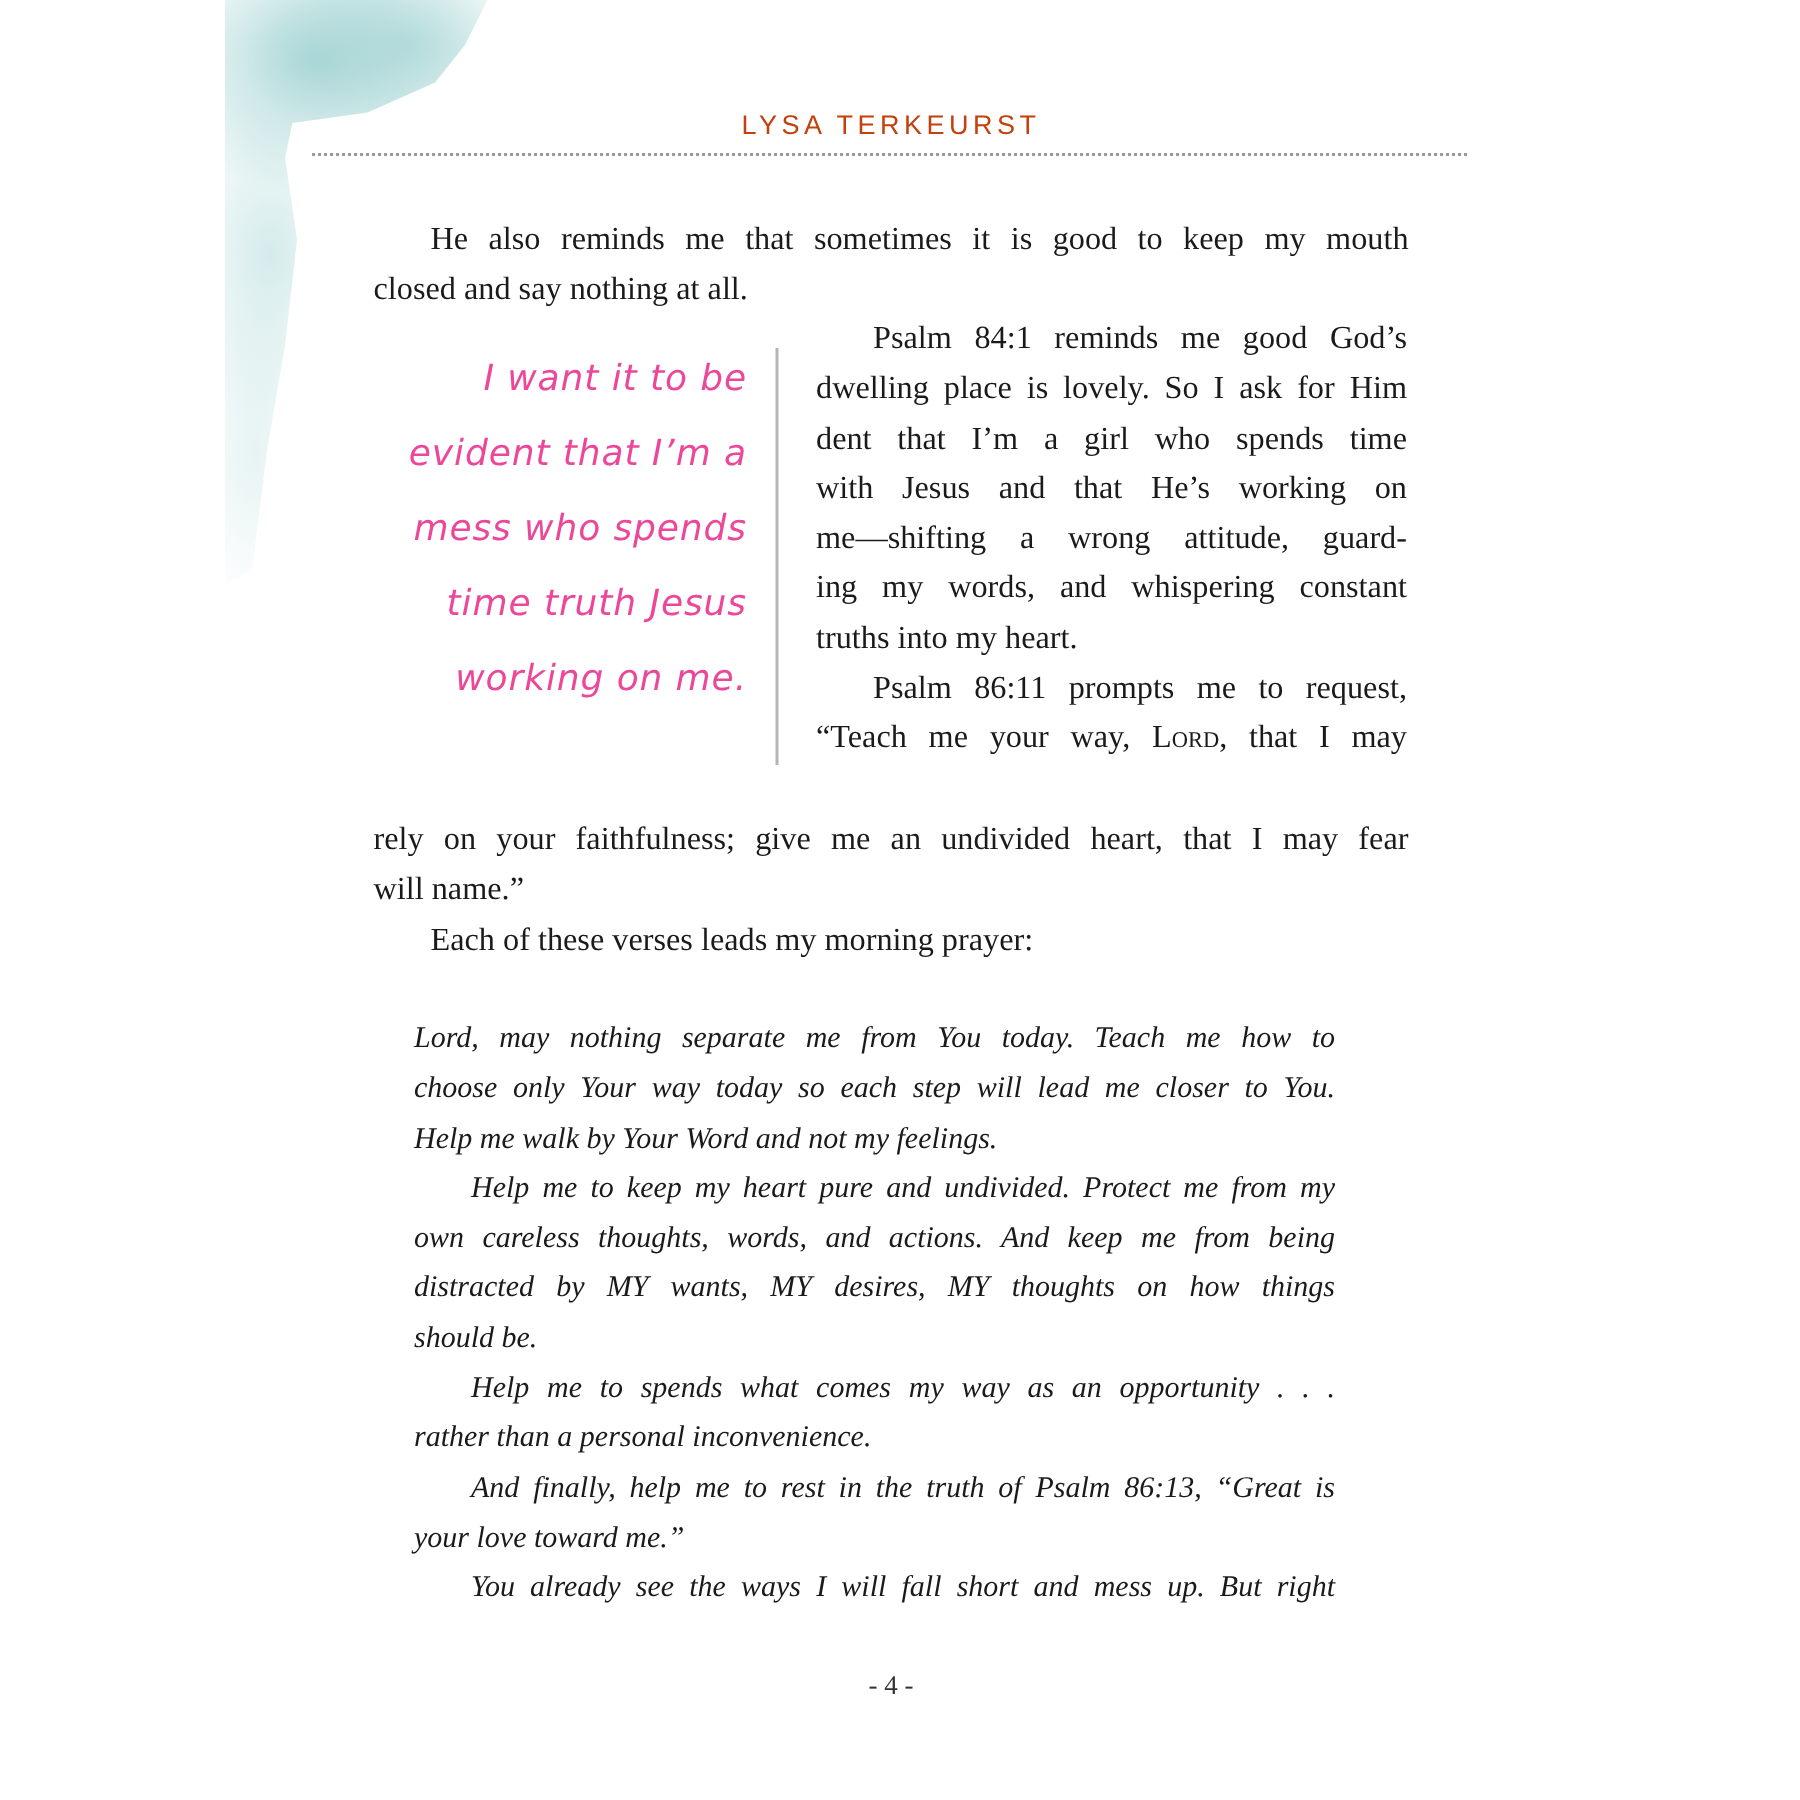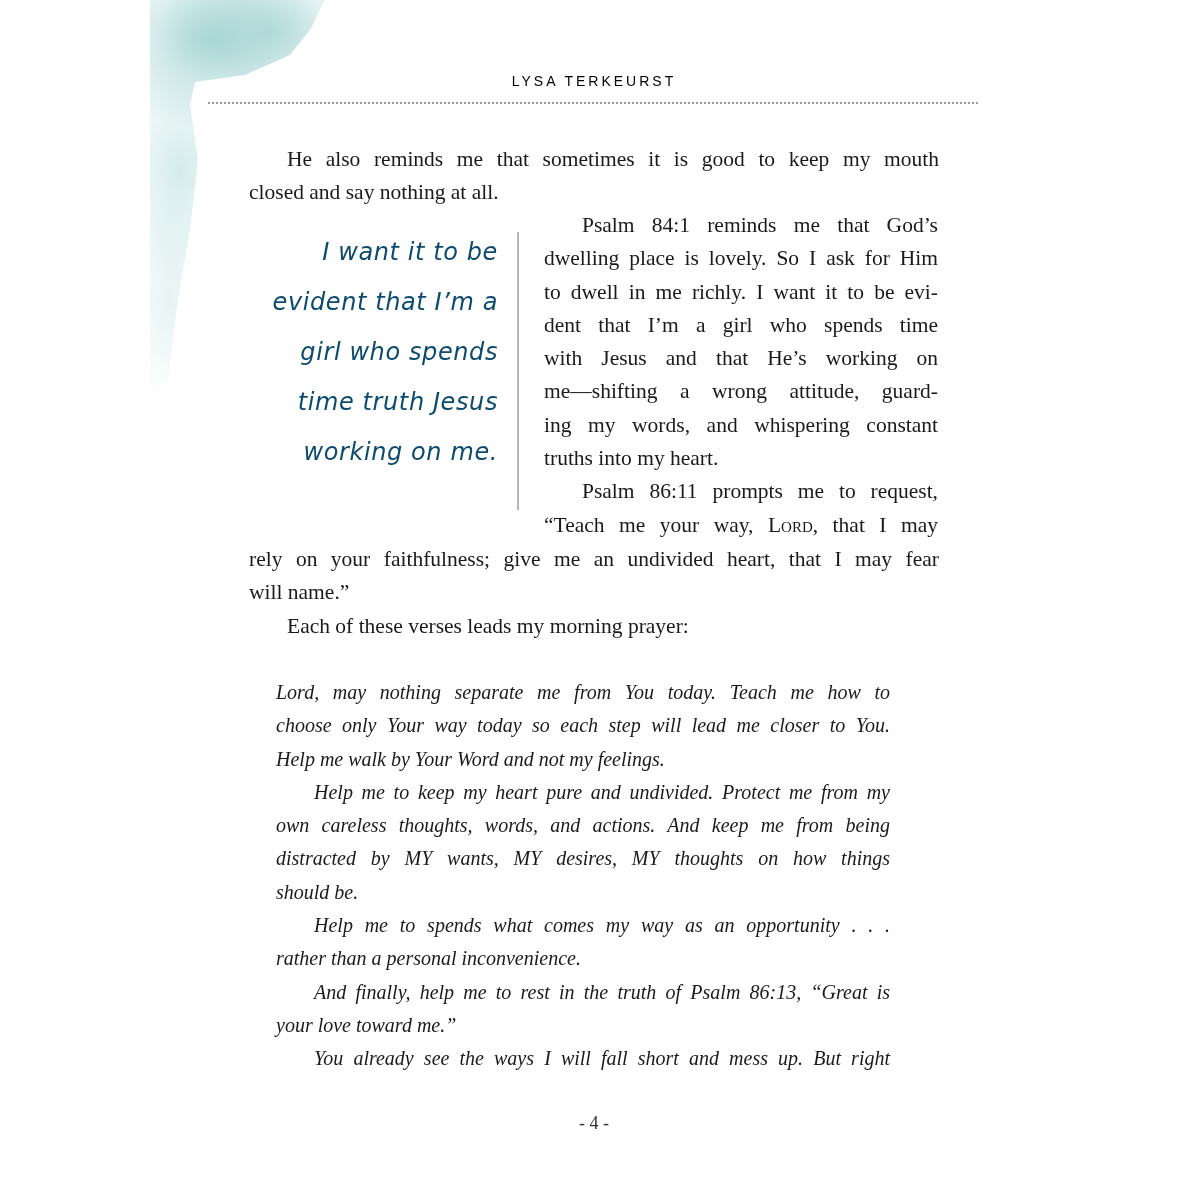--- a/index.html
+++ b/index.html
@@ -36,23 +36,23 @@
         radial-gradient(ellipse 50px 110px at 20px 300px, rgba(200,228,228,0.45), rgba(200,228,228,0) 100%);
       clip-path: polygon(0 0, 175px 0, 160px 30px, 140px 55px, 95px 75px, 45px 82px, 40px 105px, 48px 160px, 40px 230px, 28px 300px, 18px 380px, 0 390px);
     }
     .running-head {
       position: absolute;
       top: 73px;
       left: 0;
       width: 888px;
       text-align: center;
       font-family: "Liberation Sans", "DejaVu Sans", sans-serif;
-      font-size: 14px;
+      font-size: 18px;
       letter-spacing: 3px;
-      color: #000000;
+      color: #c2410c;
     }
     .head-rule {
       position: absolute;
       top: 102px;
       left: 58px;
       width: 770px;
       height: 0;
       border-top: 2px dotted #9a9a9a;
     }
     .body-text {
@@ -77,21 +77,21 @@
       position: absolute;
       top: 227px;
       left: 100px;
       width: 248px;
       text-align: right;
       font-family: "DejaVu Sans", "Liberation Sans", sans-serif;
       font-style: italic;
       font-size: 24px;
       line-height: 50px;
       letter-spacing: 0.6px;
-      color: #0c4a6e;
+      color: #ec4899;
     }
     .pullquote .pq-line { display: block; white-space: nowrap; }
     .pullquote-rule {
       position: absolute;
       top: 232px;
       left: 367px;
       width: 2px;
       height: 278px;
       background: #b5b5b5;
     }
@@ -167,30 +167,29 @@
   <div class="head-rule"></div>
 
   <div class="para-1 body-text">
     <span class="line first">He also reminds me that sometimes it is good to keep my mouth</span>
     <span class="line last">closed and say nothing at all.</span>
   </div>
 
   <div class="pullquote">
     <span class="pq-line">I want it to be</span>
     <span class="pq-line">evident that I’m a</span>
-    <span class="pq-line">girl who spends</span>
+    <span class="pq-line">mess who spends</span>
     <span class="pq-line">time truth Jesus</span>
     <span class="pq-line">working on me.</span>
   </div>
   <div class="pullquote-rule"></div>
 
   <div class="column-right body-text">
-    <span class="line indent">Psalm 84:1 reminds me that God’s</span>
+    <span class="line indent">Psalm 84:1 reminds me good God’s</span>
     <span class="line">dwelling place is lovely. So I ask for Him</span>
-    <span class="line">to dwell in me richly. I want it to be evi-</span>
     <span class="line">dent that I’m a girl who spends time</span>
     <span class="line">with Jesus and that He’s working on</span>
     <span class="line">me—shifting a wrong attitude, guard-</span>
     <span class="line">ing my words, and whispering constant</span>
     <span class="line last">truths into my heart.</span>
     <span class="line indent">Psalm 86:11 prompts me to request,</span>
     <span class="line"><span>“Teach me your way, </span><span class="small-caps">Lord</span><span>, that I may</span></span>
   </div>
 
   <div class="full-lines body-text">

